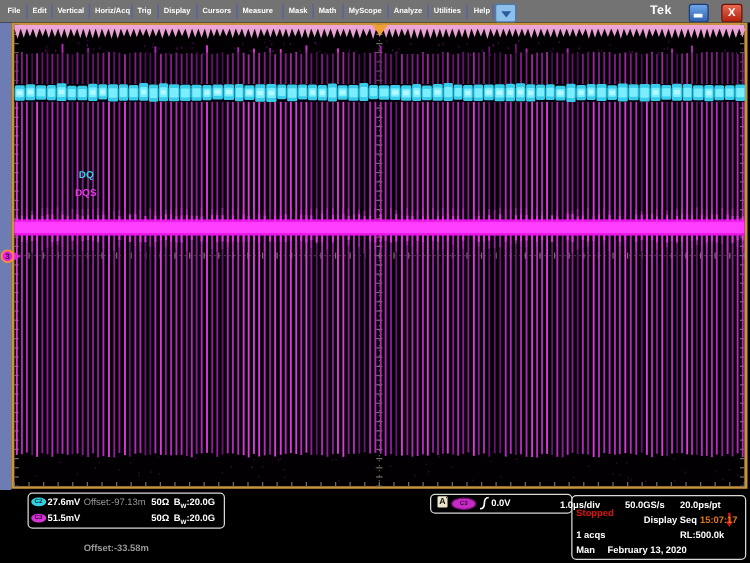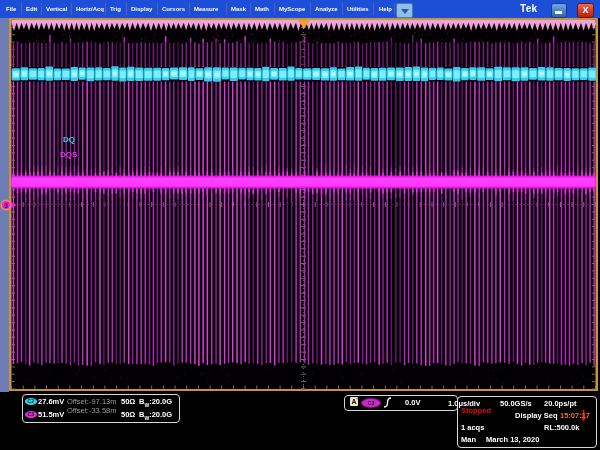--- a/index.html
+++ b/index.html
@@ -1,15 +1,15 @@
 <!DOCTYPE html>
 <html><head><meta charset="utf-8"><style>
 html,body{margin:0;padding:0;width:600px;height:450px;background:#000;overflow:hidden}
 body{font-family:"Liberation Sans",sans-serif;position:relative}
-.menubar{position:absolute;left:0;top:0;width:600px;height:18px;background:#1d4ed8}
+.menubar{position:absolute;left:0;top:0;width:600px;height:18px;background:#737373}
 .mi{position:absolute;top:5.5px;font-size:6px;font-weight:bold;color:#fff}
 .sep{position:absolute;top:3px;height:12px;width:1px;background:#5560a8}
 .ddbtn{position:absolute;left:396px;top:3px;width:15px;height:13px;background:#8cc0ea;border:1px solid #4a7ab0;border-radius:2px}
 .ddbtn:before{content:"";position:absolute;left:3.5px;top:4.5px;border-left:4px solid transparent;border-right:4px solid transparent;border-top:5px solid #2a5a9a}
 .tek{position:absolute;left:520px;top:3px;font-size:10px;font-weight:bold;color:#fff;letter-spacing:0.3px}
 .minbtn{position:absolute;left:551px;top:3px;width:14px;height:13px;background:linear-gradient(#6ea6e8,#2f63b4);border-radius:2.5px;border:1px solid #1c3c78}
 .minbtn:before{content:"";position:absolute;left:3px;top:7px;width:7px;height:2.5px;background:#fff}
 .closebtn{position:absolute;left:577px;top:3px;width:15px;height:13px;background:linear-gradient(#e86a50,#b5220e);border-radius:2.5px;border:1px solid #701005;color:#fff;font-size:9px;font-weight:bold;text-align:center;line-height:12px}
 .rbox{position:absolute;border:1px solid #d8d8d8;border-radius:4px;background:#000}
 .t{position:absolute;white-space:nowrap;font-weight:bold;color:#fff;font-size:7.5px}
@@ -1246,36 +1246,36 @@
     <text x="60" y="139" font-size="8" font-weight="bold" fill="#e23ae2">DQS</text>
 </svg>
 <div class="rbox" style="left:22px;top:394px;width:156px;height:27px"></div>
 <div class="pill" style="left:24.5px;top:397.5px;width:12.5px;height:7px;background:#35cfe2;color:#033;line-height:7px">C2</div>
 <div class="pill" style="left:24.5px;top:410.5px;width:12.5px;height:7px;background:#d633d6;color:#303;line-height:7px">C3</div>
 <span class="t" style="left:38px;top:397px">27.6mV</span>
 <span class="t" style="left:67px;top:397px;color:#9a9a9a;font-weight:normal">Offset:-97.13m</span>
 <span class="t" style="left:121px;top:397px">50Ω</span>
 <span class="t" style="left:139px;top:397px">B<sub>W</sub>:20.0G</span>
 <span class="t" style="left:38px;top:410px">51.5mV</span>
-<span class="t" style="left:67px;top:406px;color:#9a9a9a;font-weight:normal">Offset:-33.58m</span>
+<span class="t" style="left:67px;top:434px;color:#9a9a9a;font-weight:bold">Offset:-33.58m</span>
 <span class="t" style="left:121px;top:410px">50Ω</span>
 <span class="t" style="left:139px;top:410px">B<sub>W</sub>:20.0G</span>
 <div class="rbox" style="left:344px;top:395px;width:112px;height:14px"></div>
 <div style="position:absolute;left:350px;top:397px;width:8px;height:9px;background:#ece4cc;border-radius:1px;font-size:7px;font-weight:bold;color:#111;text-align:center;line-height:9px">A<span style="position:absolute;left:6.5px;top:-1px;font-size:5px">'</span></div>
 <div class="pill" style="left:361px;top:398px;width:18px;height:8px;background:#c42cc4;color:#45003f;line-height:8px;border:1px solid #7a0f78">C3</div>
 <svg style="position:absolute;left:383px;top:396.5px" width="9" height="11" viewBox="0 0 9 11">
     <path d="M1 10 Q4.5 10 4.5 5.5 Q4.5 1 8 1" stroke="#fff" stroke-width="1.3" fill="none"></path>
   </svg>
-<span class="t" style="left:405px;top:397.5px">0.0V</span>
+<span class="t" style="left:393px;top:397.5px">0.0V</span>
 <div class="rbox" style="left:457px;top:396px;width:138px;height:50px"></div>
 <span class="t" style="left:448px;top:399px">1.0μs/div</span>
 <span class="t" style="left:500px;top:399px">50.0GS/s</span>
 <span class="t" style="left:544px;top:399px">20.0ps/pt</span>
 <span class="t" style="left:461px;top:406px;color:#e01010">Stopped</span>
 <span class="t" style="left:515px;top:411px">Display Seq</span>
 <svg style="position:absolute;left:579.5px;top:409.5px" width="7" height="12" viewBox="0 0 7 12">
     <rect x="2.5" y="0" width="2" height="8.2" fill="#d51212"></rect>
     <polygon points="0.7,7.2 6.3,7.2 3.5,11.6" fill="#d51212"></polygon>
   </svg>
 <span class="t" style="left:461px;top:423px">1 acqs</span>
 <span class="t" style="left:544px;top:423px">RL:500.0k</span>
 <span class="t" style="left:461px;top:435px">Man</span>
-<span class="t" style="left:486px;top:435px">March 13, 2020</span>
+<span class="t" style="left:486px;top:435px">February 13, 2020</span>
 <span class="t" style="left:560px;top:411px;color:#e07818">15:07:17</span>
 </body></html>

